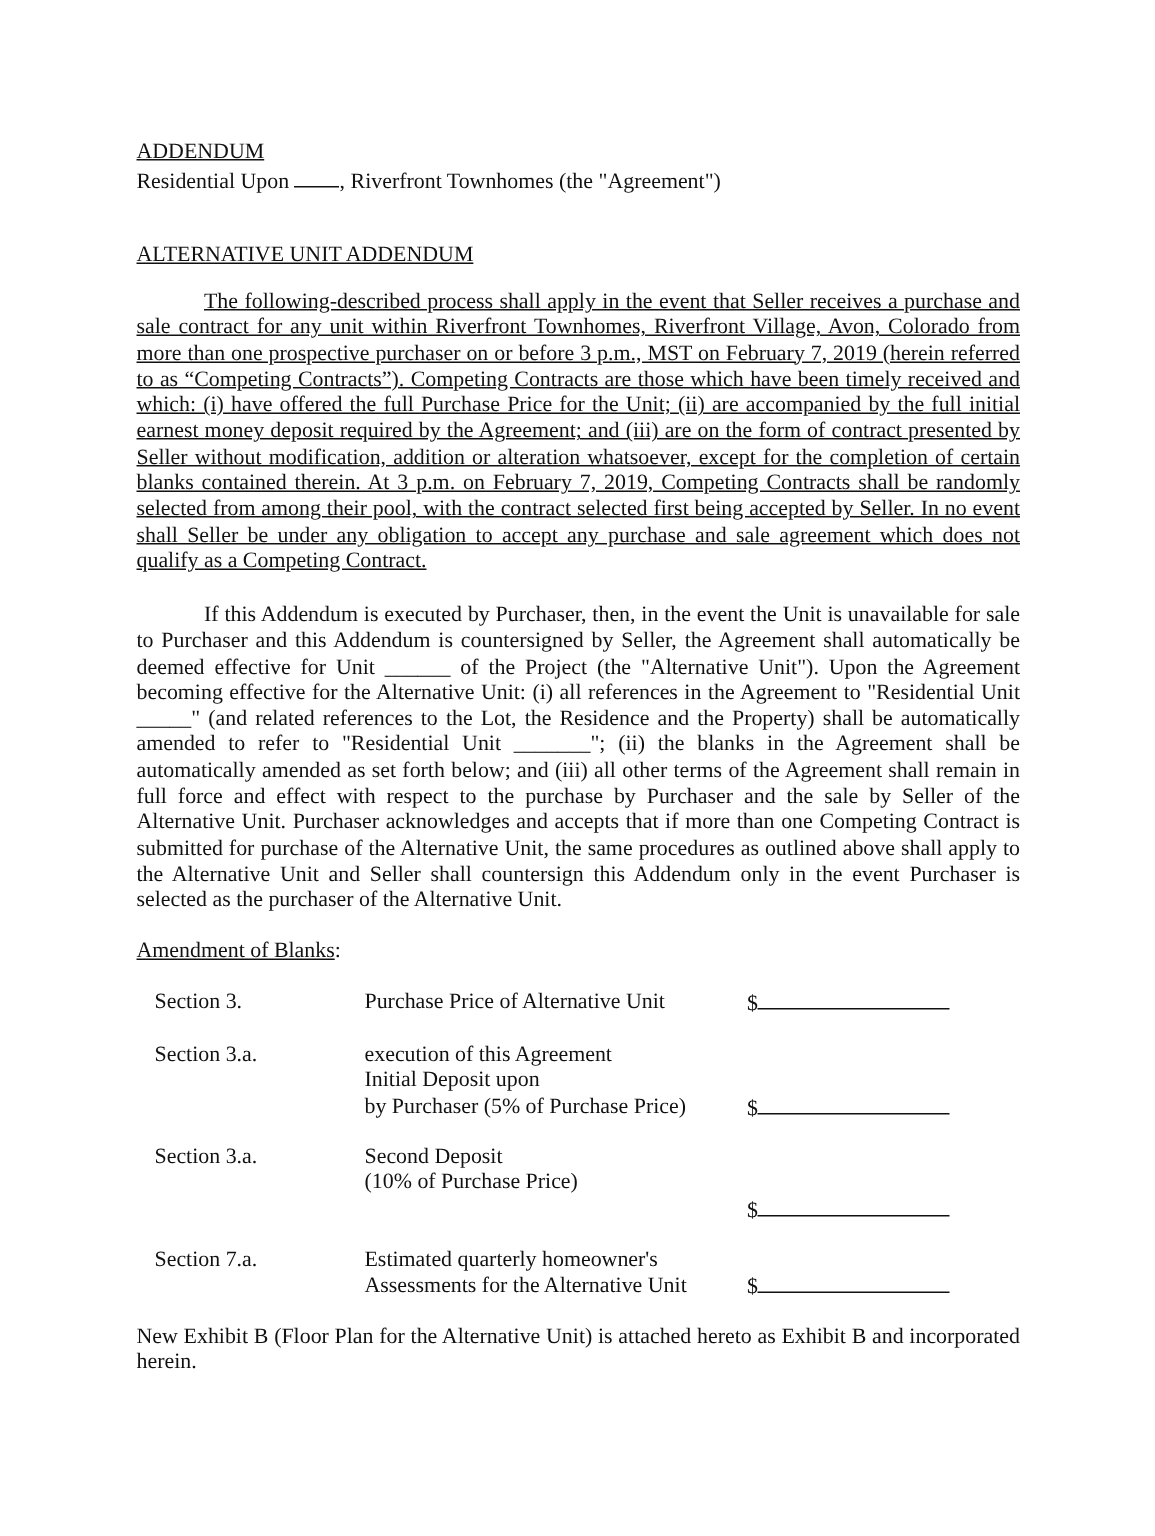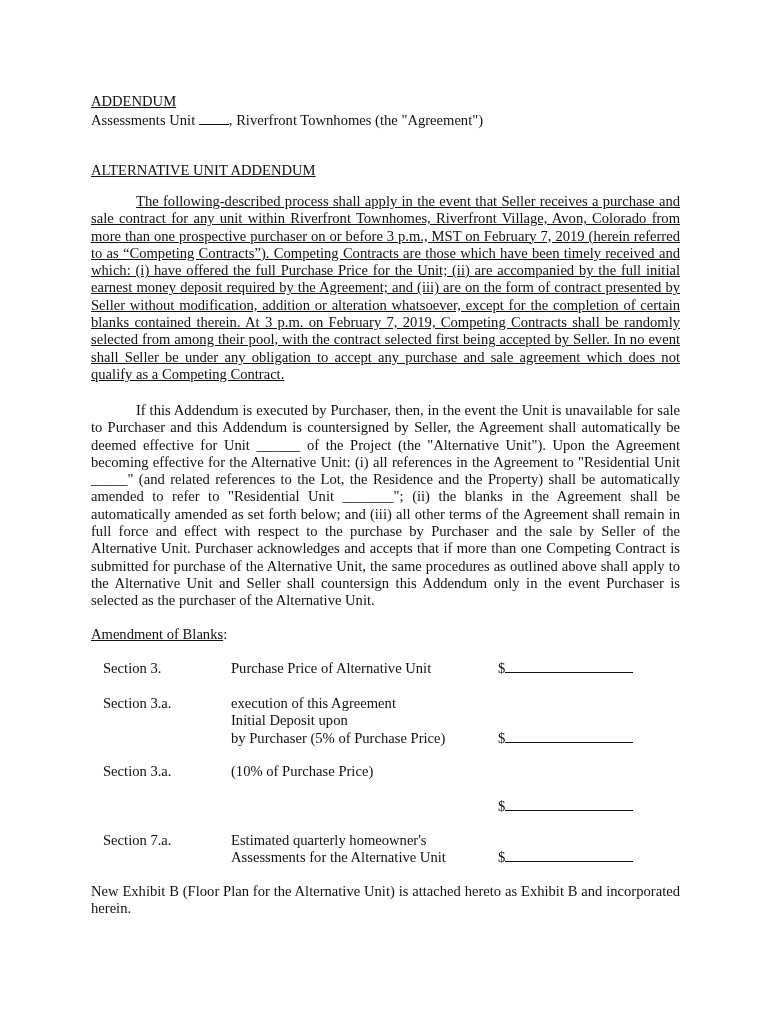--- a/index.html
+++ b/index.html
@@ -15,37 +15,37 @@
   .u { text-decoration: underline; }
   .blank { display: inline-block; border-bottom: 1px solid #111; height: 13px; vertical-align: baseline; }
   .alt-title { position: absolute; top: 162px; left: 0; width: 100%; }
   .para { position: absolute; left: 0; width: 589px; text-align: justify; line-height: 17.3px; margin: 0; }
   .para .indent { display: inline-block; width: 45px; }
   #p1 { top: 193px; text-decoration: underline; }
   #p2 { top: 402px; }
   .amend-head { position: absolute; top: 626px; left: 0; }
   .row { position: absolute; left: 0; width: 589px; line-height: 17.3px; }
   .row .sec { position: absolute; left: 12px; top: 0; }
-  .row .desc { position: absolute; left: 140px; top: 0; width: 260px; }
+  .row .desc { position: absolute; left: 152px; top: 0; width: 260px; }
   .row .amt { position: absolute; left: 407px; width: 140px; }
   .row .amt .line { display: inline-block; width: 128px; border-bottom: 1px solid #111; height: 12px; }
   #r0 { top: 660px; }
   #r1 { top: 695px; }
   #r2 { top: 763px; }
   #r3 { top: 832px; }
   #p3 { top: 883px; }
 </style>
 </head>
 <body>
 
 <div class="page">
 
   <div class="title center">
     <div><span class="u">ADDENDUM</span></div>
-    <div><span>Assessments Unit </span><span class="blank" style="width:30px"></span><span>, Riverfront Townhomes  (the "Agreement")</span></div>
+    <div><span>Residential Upon </span><span class="blank" style="width:30px"></span><span>, Riverfront Townhomes  (the "Agreement")</span></div>
   </div>
 
   <div class="alt-title center">
     <span class="u">ALTERNATIVE UNIT ADDENDUM</span>
   </div>
 
   <p class="para" id="p1"><span class="indent"></span><span>The following-described process shall apply in the event that Seller receives a purchase and sale contract for any unit within Riverfront Townhomes, Riverfront Village, Avon, Colorado from more than one prospective purchaser on or before 3 p.m., MST on February 7, 2019 (herein referred to as “Competing Contracts”).  Competing Contracts are those which have been timely received and which: (i) have offered the full Purchase Price for the Unit; (ii) are accompanied by the full initial earnest money deposit required by the Agreement; and (iii) are on the form of contract presented by Seller without modification, addition or alteration whatsoever, except for the completion of certain blanks contained therein.  At 3 p.m. on February 7, 2019, Competing Contracts shall be randomly selected from among their pool, with the contract selected first being accepted by Seller.  In no event shall Seller be under any obligation to accept any purchase and sale agreement which does not qualify as a Competing Contract.</span></p>
 
   <p class="para" id="p2"><span class="indent"></span><span>If this Addendum is executed by Purchaser, then, in the event the Unit is unavailable for sale to Purchaser and this Addendum is countersigned by Seller, the Agreement shall automatically be deemed effective for Unit </span><span>______</span><span> of the Project (the "Alternative Unit").  Upon the Agreement becoming effective for the Alternative Unit: (i) all references in the Agreement to "Residential Unit </span><span>_____</span><span>" (and related references to the Lot, the Residence and the Property) shall be automatically amended to refer to "Residential Unit </span><span>_______</span><span>"; (ii) the blanks in the Agreement shall be automatically amended as set forth below; and (iii) all other terms of the Agreement shall remain in full force and effect with respect to the purchase by Purchaser and the sale by Seller of the Alternative Unit.  Purchaser acknowledges and accepts that if more than one Competing Contract is submitted for purchase of the Alternative Unit, the same procedures as outlined above shall apply to the Alternative Unit and Seller shall countersign this Addendum only in the event Purchaser is selected as the purchaser of the Alternative Unit.</span></p>
 
@@ -65,20 +65,21 @@
       <div>execution of this Agreement</div>
       <div>Initial Deposit upon</div>
       <div>by Purchaser (5% of Purchase Price)</div>
     </div>
     <div class="amt" style="top:34.6px"><span>$</span><span class="line"></span></div>
   </div>
 
   <div class="row" id="r2">
     <span class="sec">Section 3.a.</span>
     <div class="desc">
+      <div>Second Deposit</div>
       <div>(10% of Purchase Price)</div>
     </div>
     <div class="amt" style="top:34.6px"><span>$</span><span class="line"></span></div>
   </div>
 
   <div class="row" id="r3">
     <span class="sec">Section 7.a.</span>
     <div class="desc">
       <div>Estimated quarterly homeowner's</div>
       <div>Assessments for the Alternative Unit</div>

